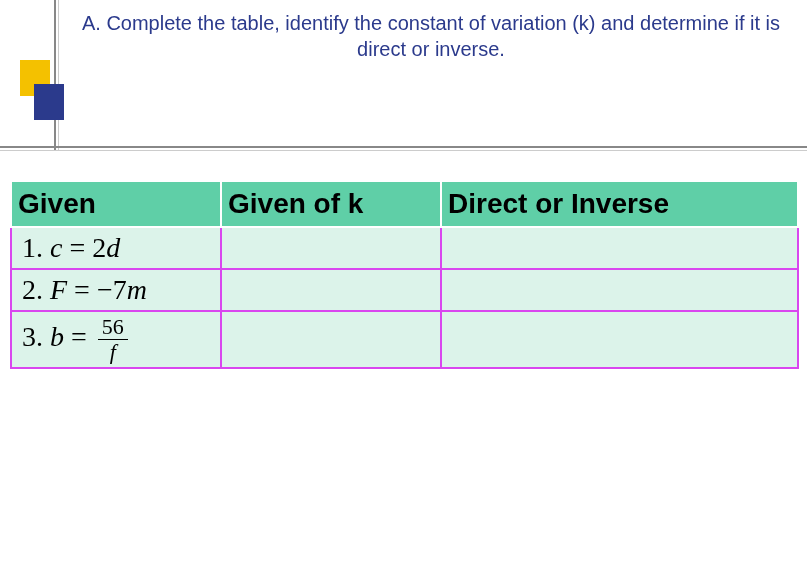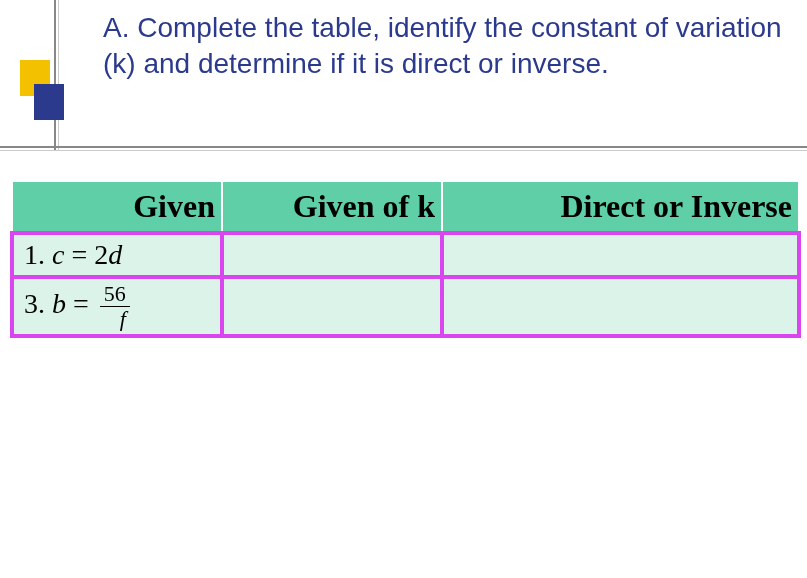--- a/index.html
+++ b/index.html
@@ -67,67 +67,68 @@
   .rule-v2 {
     position: absolute;
     left: 58px;
     top: 0;
     width: 1px;
     height: 150px;
     background: #ccc;
   }
   .title {
     position: absolute;
-    left: 103px;
+    left: 81px;
     top: 10px;
     width: 700px;
     color: #2b3a8c;
-    font-size: 28px;
+    font-size: 20px;
     line-height: 1.3;
     font-family: "Verdana", sans-serif;
+    text-align: center;
   }
   .table-wrap {
     position: absolute;
     left: 10px;
     top: 180px;
     width: 787px;
   }
   table {
     border-collapse: collapse;
     width: 100%;
     table-layout: fixed;
   }
   th {
     background: #5fcfa7;
     color: #000;
     font-weight: bold;
-    font-size: 32px;
+    font-size: 28px;
     padding: 6px 6px;
     border: 2px solid #fff;
-    text-align: right;
-    font-family: Liberation Serif, serif;
+    text-align: left;
+    font-family: Liberation Sans, sans-serif;
   }
   td {
     background: #dcf3ea;
-    border: 4px solid #d946ef;
+    border: 2px solid #d946ef;
     font-size: 28px;
     padding: 4px 10px;
     color: #000;
     font-family: "Cambria Math","Times New Roman",serif;
     vertical-align: middle;
     line-height: 1.15;
   }
   col.c1 { width: 210px; }
   col.c2 { width: 220px; }
   col.c3 { width: 357px; }
   .mi { font-style: italic; }
   .frac {
     display: inline-block;
     vertical-align: middle;
-    text-align: right;
+    text-align: center;
     font-size: 22px;
     line-height: 1;
     margin-left: 4px;
   }
   .frac .num {
     display: block;
     padding: 0 4px 1px 4px;
     border-bottom: 1.5px solid #000;
   }
   .frac .den {
@@ -170,20 +171,27 @@
       <tbody>
         <tr>
           <td>
             <span>1. </span><span class="mi">c</span><span> = </span><span>2</span><span class="mi">d</span>
           </td>
           <td></td>
           <td></td>
         </tr>
         <tr>
           <td>
+            <span>2. </span><span class="mi">F</span><span> = </span><span>−7</span><span class="mi">m</span>
+          </td>
+          <td></td>
+          <td></td>
+        </tr>
+        <tr>
+          <td>
             <span>3. </span><span class="mi">b</span><span> = </span><span class="frac"><span class="num">56</span><span class="den">f</span></span>
           </td>
           <td></td>
           <td></td>
         </tr>
       </tbody>
     </table>
   </div>
 </div>
 

